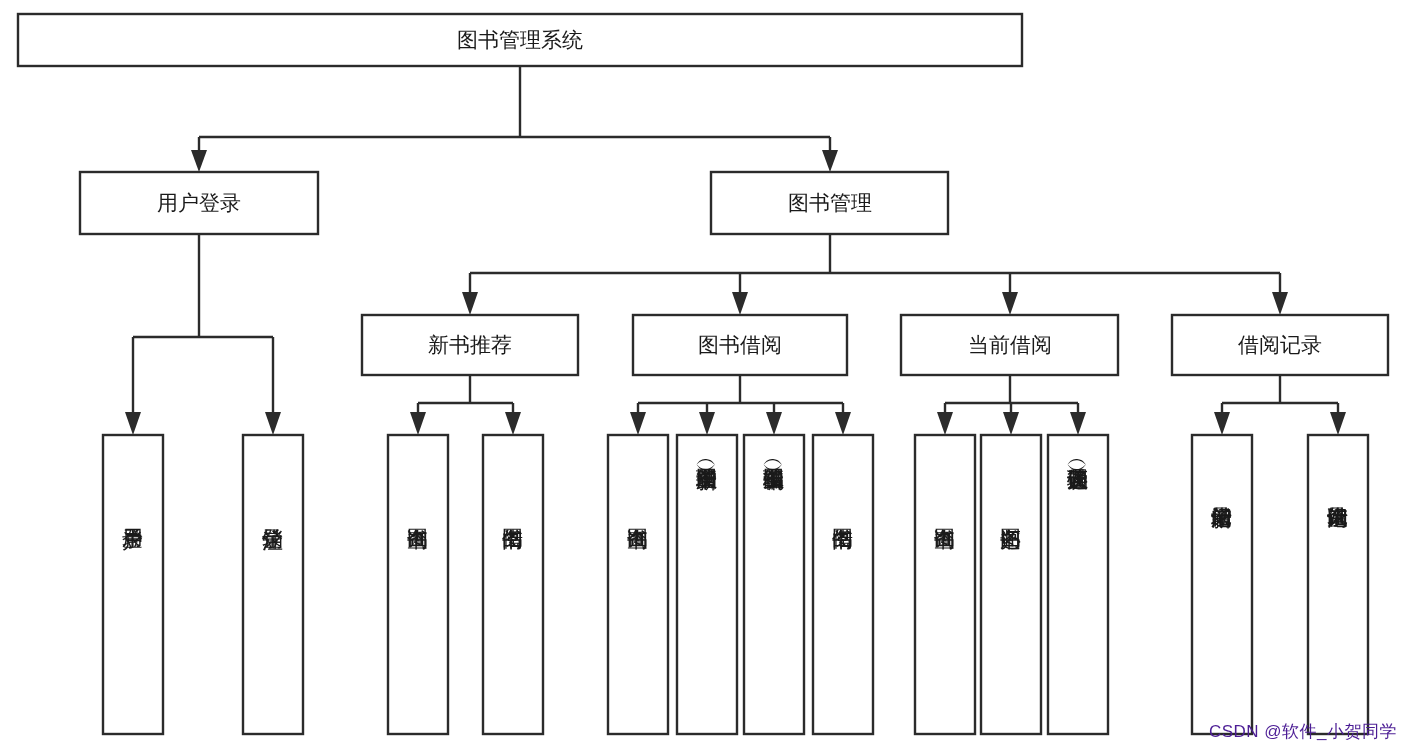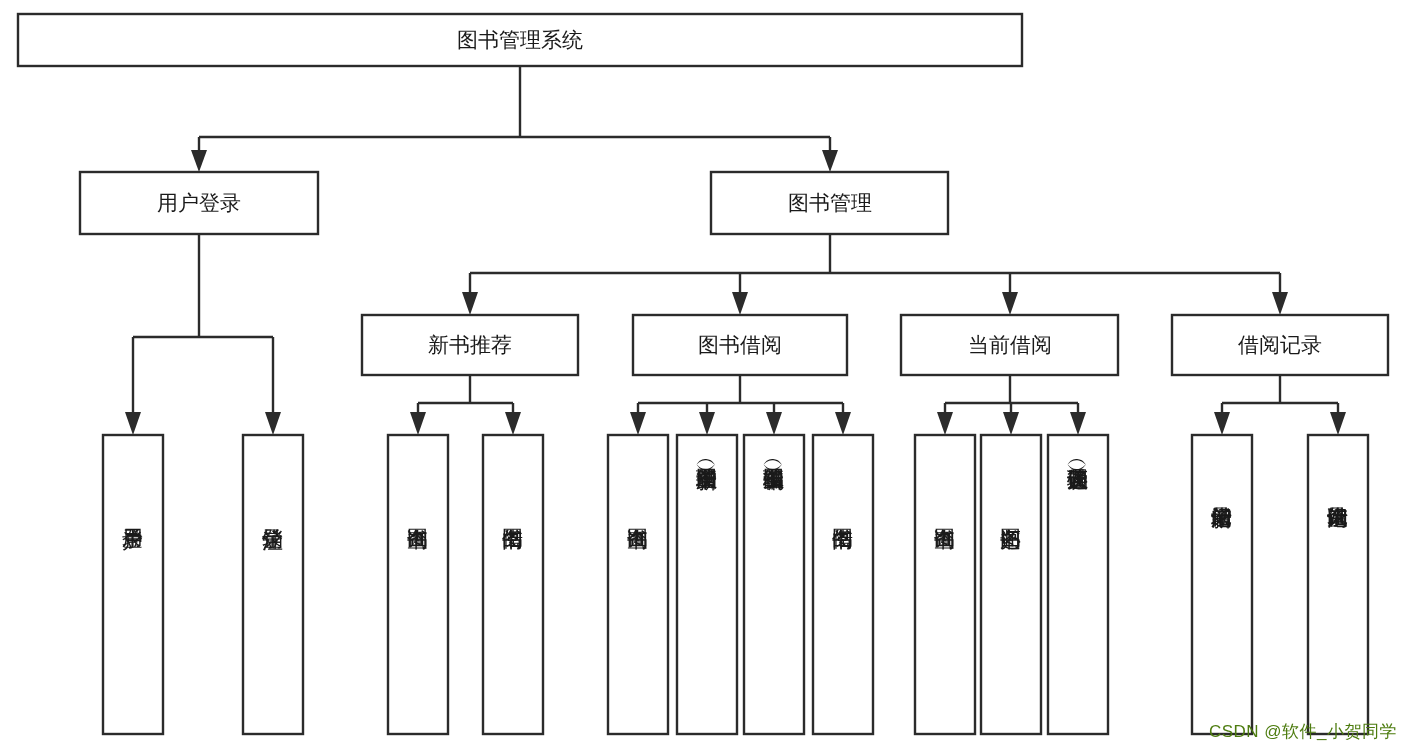--- a/index.html
+++ b/index.html
@@ -51,21 +51,21 @@
     font-family: "Liberation Sans", "DejaVu Sans", sans-serif;
     font-size: 21px;
     text-anchor: middle;
   }
   .watermark {
     position: absolute;
     right: 8px;
     bottom: 4px;
     font-family: "Liberation Sans", "DejaVu Sans", sans-serif;
     font-size: 17px;
-    color: #4d7c0f;
+    color: #4c1d95;
     letter-spacing: 0.5px;
     white-space: nowrap;
     user-select: none;
   }
 </style>
 </head>
 <body>
 
 <div id="stage">
 

